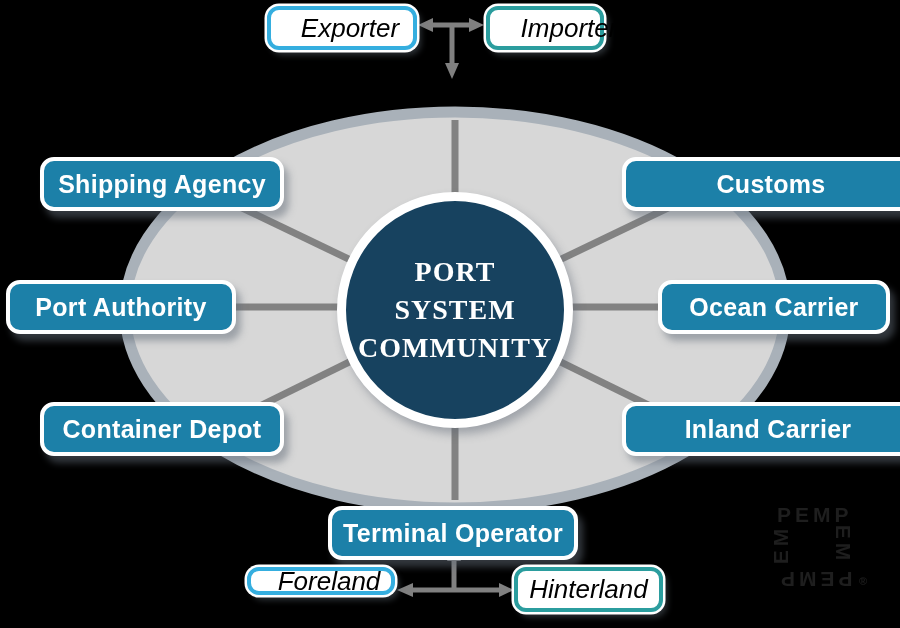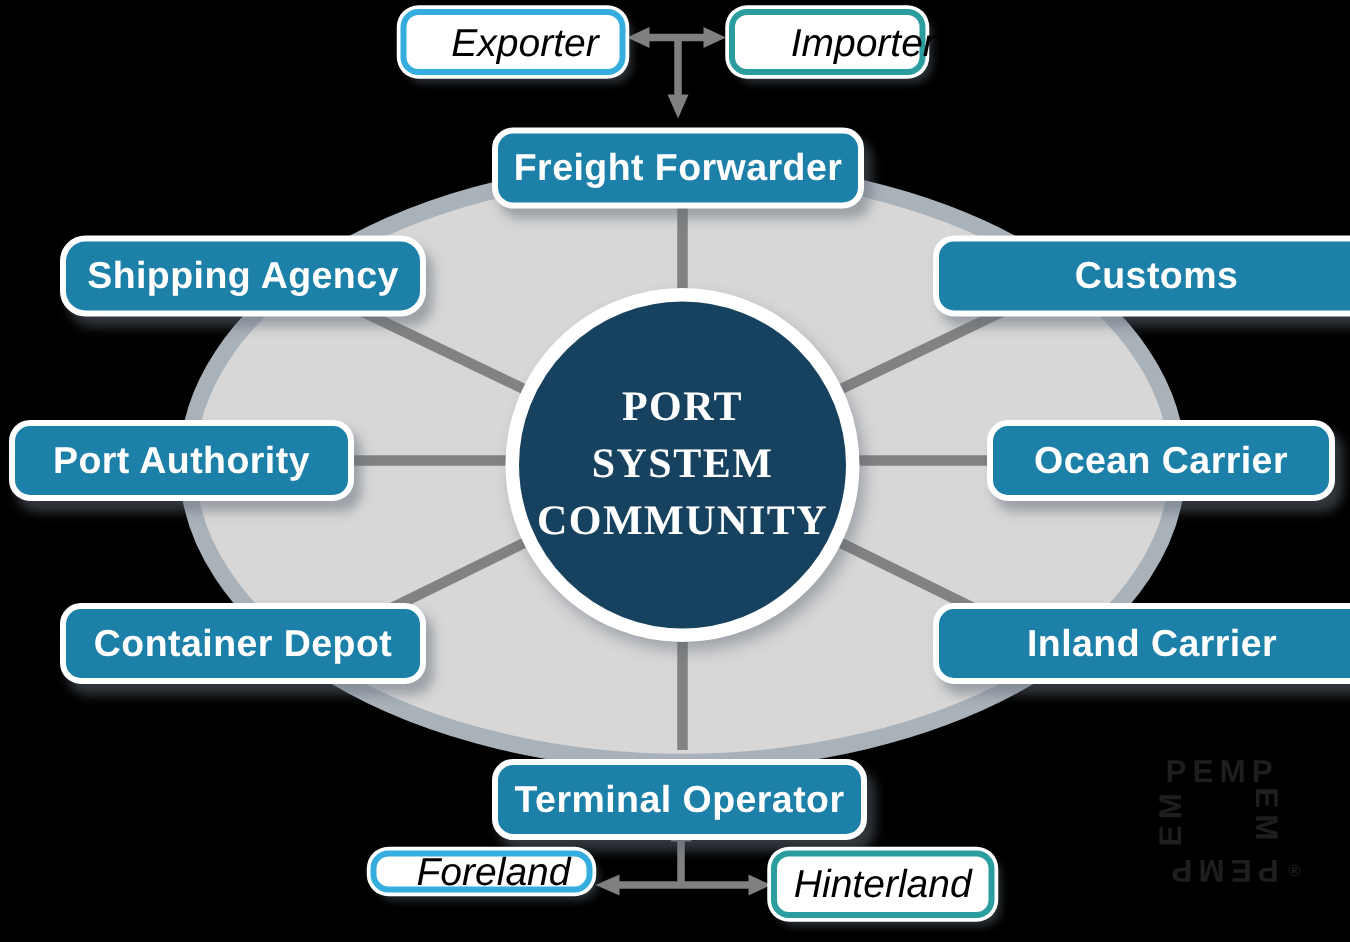--- a/index.html
+++ b/index.html
@@ -17,30 +17,30 @@
         box-shadow:5px 7px 7px rgba(100,110,122,.5);}
   .node span{color:var(--node-text);font-size:25px;font-weight:bold;letter-spacing:.3px;white-space:nowrap;}
 
   .n-ff{left:328px;top:85px;width:248px;height:54px;}
   .n-cu{left:622px;top:157px;width:298px;height:54px;}
   .n-oc{left:658px;top:280px;width:232px;height:54px;}
   .n-ic{left:622px;top:402px;width:292px;height:54px;}
   .n-to{left:328px;top:506px;width:250px;height:54px;}
   .n-cd{left:40px;top:402px;width:244px;height:54px;}
   .n-pa{left:6px;top:280px;width:230px;height:54px;}
-  .n-sa{left:40px;top:157px;width:244px;height:54px;border-radius:17px;}
+  .n-sa{left:40px;top:157px;width:244px;height:54px;}
 
   .ext{position:absolute;box-sizing:border-box;background:var(--external-fill);
        border-radius:12px;display:flex;align-items:center;justify-content:center;
        box-shadow:0 0 0 2.5px #fff,4px 5px 6px rgba(100,110,122,.45);}
   .ext span{color:var(--external-text);font-size:26px;font-style:italic;white-space:nowrap;}
   .ext-blue{border:4px solid var(--external-border-blue);padding-left:16px;}
   .ext-teal{border:4px solid var(--external-border-teal);}
   .e-ex{left:267px;top:6px;width:150px;height:44px;}
-  .e-im{left:486px;top:6px;width:131px;height:44px;padding-left:48px;}
+  .e-im{left:486px;top:6px;width:118px;height:44px;padding-left:48px;}
   .e-fo{left:247px;top:567px;width:148px;height:28px;}
   .e-hi{left:514px;top:567px;width:149px;height:45px;}
 
   .hub{position:absolute;left:337px;top:192px;width:236px;height:236px;box-sizing:border-box;
        background:var(--hub-fill);border:9px solid var(--hub-ring);border-radius:50%;
        display:flex;flex-direction:column;align-items:center;justify-content:center;
        box-shadow:4px 6px 10px rgba(90,100,112,.45);}
   .hub div{color:var(--hub-text);font-size:28px;font-weight:bold;letter-spacing:1px;
            line-height:38px;text-align:center;white-space:nowrap;font-family:Liberation Serif, serif;}
 
@@ -88,23 +88,20 @@
       <polygon class="arrow-head" points="447,561 461,561 454,545"></polygon>
     </g>
   </svg>
 
   <div class="hub">
     <div>PORT</div>
     <div>SYSTEM</div>
     <div>COMMUNITY</div>
   </div>
 
-  <div class="node n-ff">
-    <span>Freight Forwarder</span>
-    </div>
   <div class="node n-cu">
     <span>Customs</span>
     </div>
   <div class="node n-oc">
     <span>Ocean Carrier</span>
     </div>
   <div class="node n-ic">
     <span>Inland Carrier</span>
     </div>
   <div class="node n-to">

